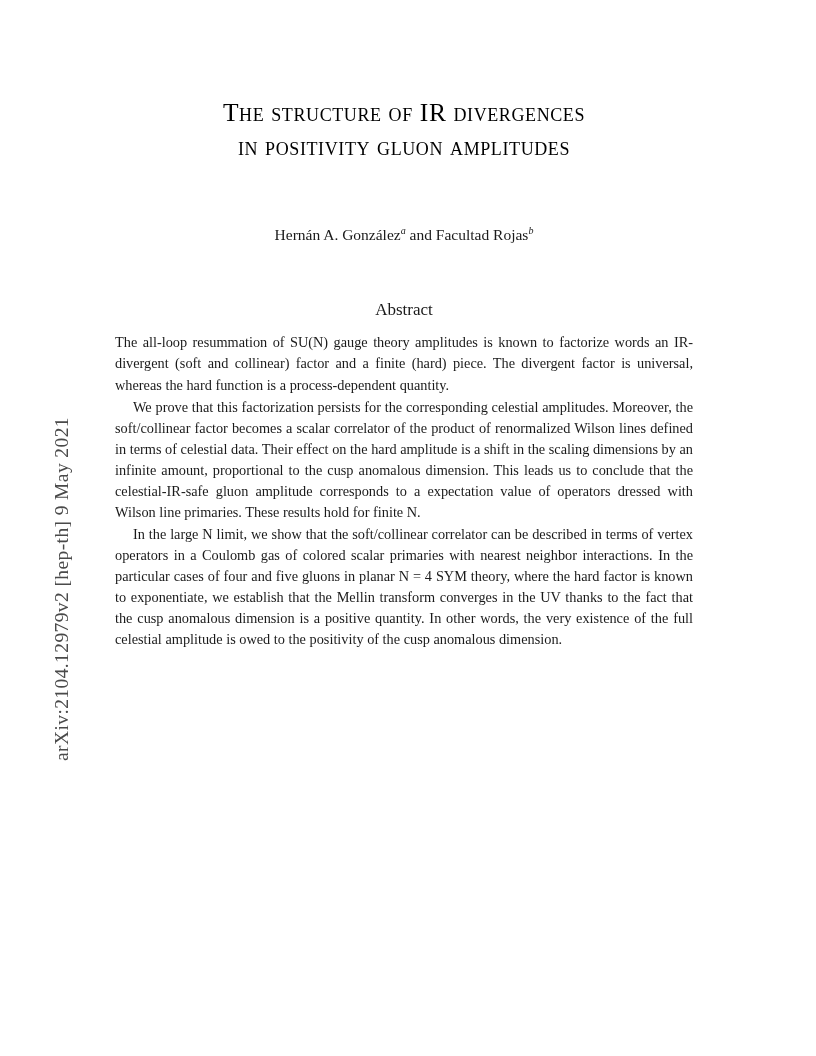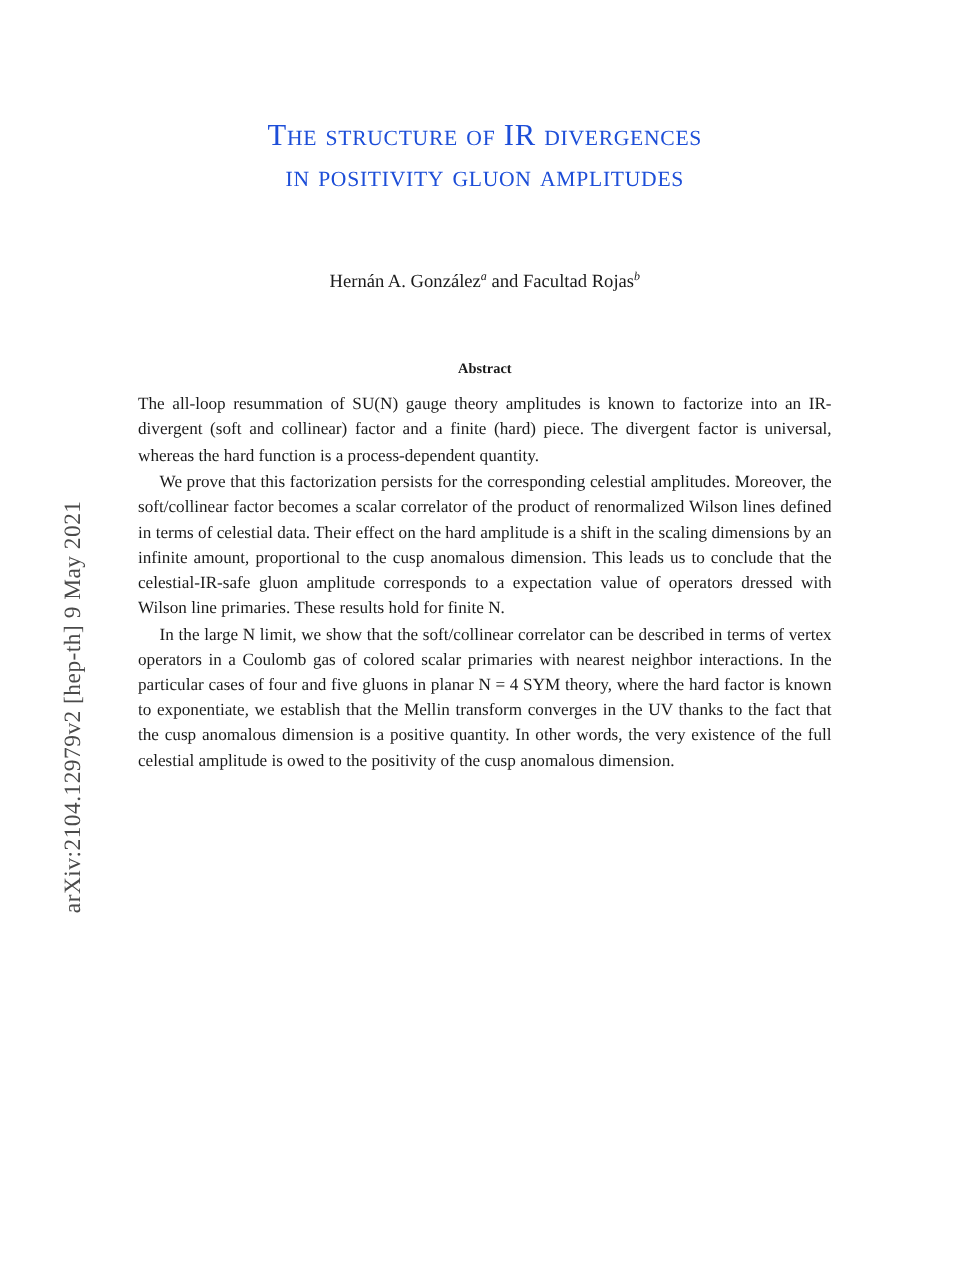--- a/index.html
+++ b/index.html
@@ -41,21 +41,21 @@
   }
 
   .title {
     margin-top: 96px;
     text-align: center;
     font-family: "Liberation Serif", serif;
     font-size: 25.5px;
     line-height: 1.32;
     font-variant: small-caps;
     letter-spacing: 0.6px;
-    color: #1d4ed8;
+    color: #000000;
   }
   .title .line {
     display: block;
   }
 
   .authors {
     margin-top: 62px;
     text-align: center;
     font-size: 15.5px;
   }
@@ -77,22 +77,22 @@
     vertical-align: super;
     font-style: italic;
   }
   .aff-line {
     display: block;
   }
 
   .abstract-head {
     margin-top: 56px;
     text-align: center;
-    font-weight: bold;
-    font-size: 12px;
+    font-weight: normal;
+    font-size: 17px;
   }
 
   .abstract-body {
     margin-top: 12px;
     font-size: 14.3px;
     line-height: 1.47;
     text-align: justify;
     text-justify: inter-word;
     hyphens: auto;
   }
@@ -119,18 +119,18 @@
   <div class="authors">
     <span>Hernán A. González</span><sup>a</sup><span> and </span><span>Facultad Rojas</span><sup>b</sup>
   </div>
 
   <div class="affiliations">
   </div>
 
   <div class="abstract-head">Abstract</div>
 
   <div class="abstract-body">
-    <p>The all-loop resummation of SU(N) gauge theory amplitudes is known to factorize into an IR-divergent (soft and collinear) factor and a finite (hard) piece. The divergent factor is universal, whereas the hard function is a process-dependent quantity.</p>
+    <p>The all-loop resummation of SU(N) gauge theory amplitudes is known to factorize words an IR-divergent (soft and collinear) factor and a finite (hard) piece. The divergent factor is universal, whereas the hard function is a process-dependent quantity.</p>
     <p>We prove that this factorization persists for the corresponding celestial amplitudes. Moreover, the soft/collinear factor becomes a scalar correlator of the product of renormalized Wilson lines defined in terms of celestial data. Their effect on the hard amplitude is a shift in the scaling dimensions by an infinite amount, proportional to the cusp anomalous dimension. This leads us to conclude that the celestial-IR-safe gluon amplitude corresponds to a expectation value of operators dressed with Wilson line primaries. These results hold for finite N.</p>
     <p>In the large N limit, we show that the soft/collinear correlator can be described in terms of vertex operators in a Coulomb gas of colored scalar primaries with nearest neighbor interactions. In the particular cases of four and five gluons in planar N = 4 SYM theory, where the hard factor is known to exponentiate, we establish that the Mellin transform converges in the UV thanks to the fact that the cusp anomalous dimension is a positive quantity. In other words, the very existence of the full celestial amplitude is owed to the positivity of the cusp anomalous dimension.</p>
   </div>
 
 </div>
 
 </body></html>

